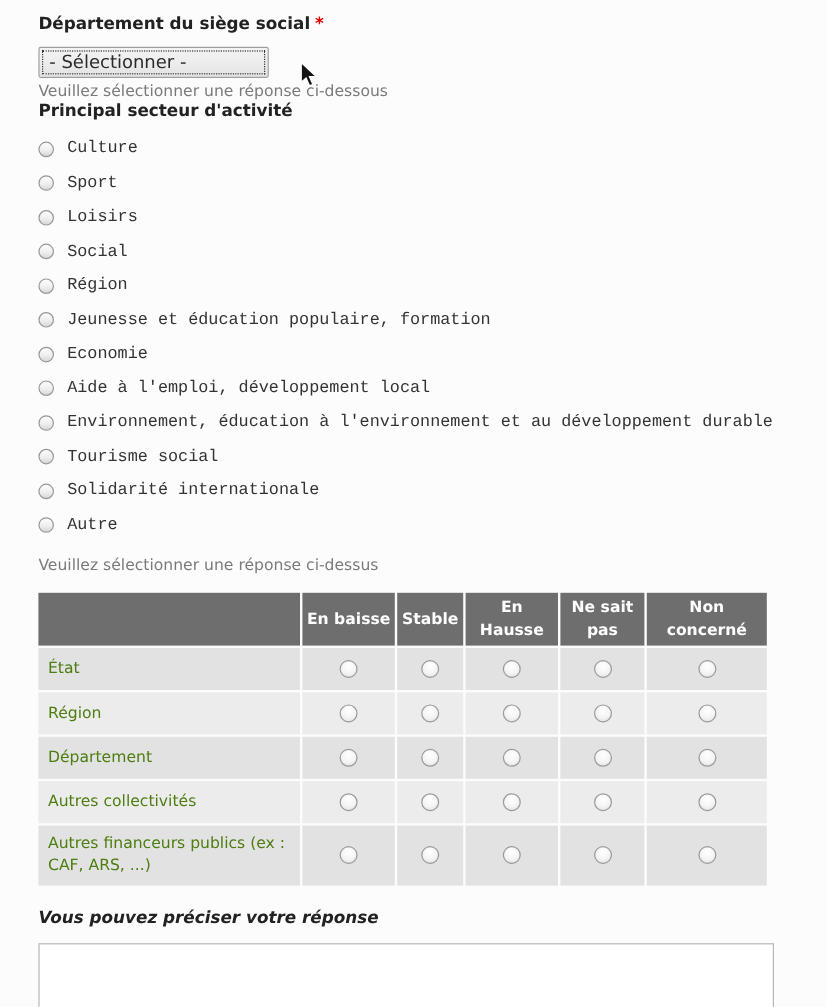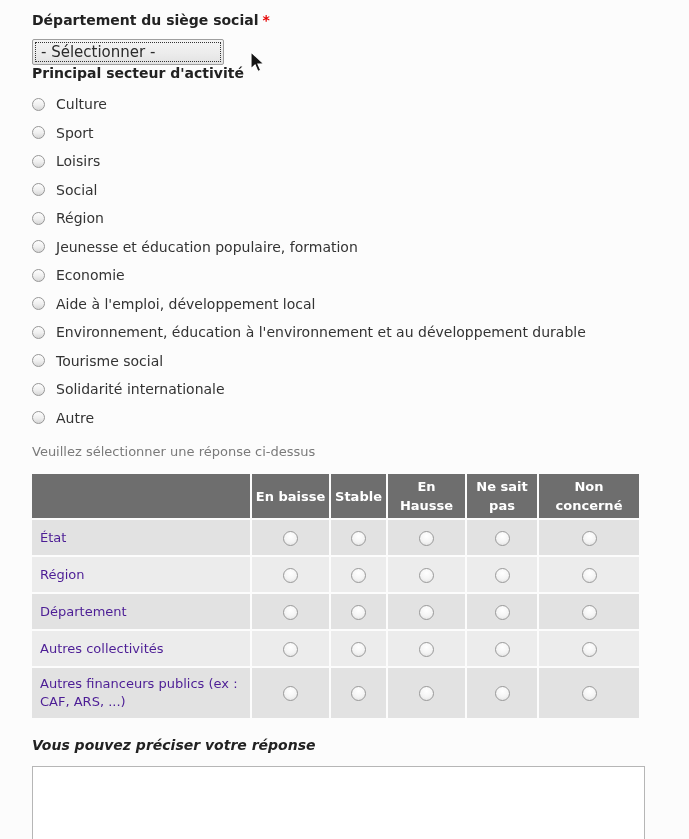--- a/index.html
+++ b/index.html
@@ -47,20 +47,21 @@
     color: #2a2a2a;
     cursor: default;
   }
   .helper-1 { margin-top: 4px; }
   .sector-label { }
   .options { margin-top: 8px; }
   .option {
     height: 28.5px;
     display: flex;
     align-items: center;
+    font-family: Liberation Mono, monospace;
   }
   .radio {
     box-sizing: border-box;
     width: 13px;
     height: 13px;
     border-radius: 50%;
     border: 1px solid #979797;
     background: linear-gradient(180deg, #fdfdfd 0%, #efefef 55%, #d7d7d7 100%);
     flex: 0 0 auto;
   }
@@ -88,21 +89,21 @@
     font-weight: bold;
     text-align: center;
     vertical-align: middle;
     line-height: 19px;
     padding: 3px 2px;
     height: 38px;
   }
   table.matrix td {
     vertical-align: middle;
     font-size: 13px;
-    color: #4c1d95;
+    color: #4d7c0f;
   }
   td.row-label {
     text-align: left;
     padding: 4px 8px;
     line-height: 18px;
   }
   td.radio-cell { text-align: center; }
   tr.row-odd td { background: #e2e2e2; }
   tr.row-even td { background: #ececec; }
   tr.body-row td { height: 27px; }
@@ -148,20 +149,21 @@
 <body>
 
 <div class="page">
 
   <div class="q-label"><span>Département du siège social</span><span class="req">*</span></div>
 
   <div class="select-box">
     <span>- Sélectionner -</span>
   </div>
 
+  <div class="helper helper-1">Veuillez sélectionner une réponse ci-dessous</div>
 
   <div class="q-label sector-label">Principal secteur d'activité</div>
 
   <div class="options">
     <div class="option">
         <span class="radio"></span>
         <span class="option-label">Culture</span>
       </div>
     <div class="option">
         <span class="radio"></span>

